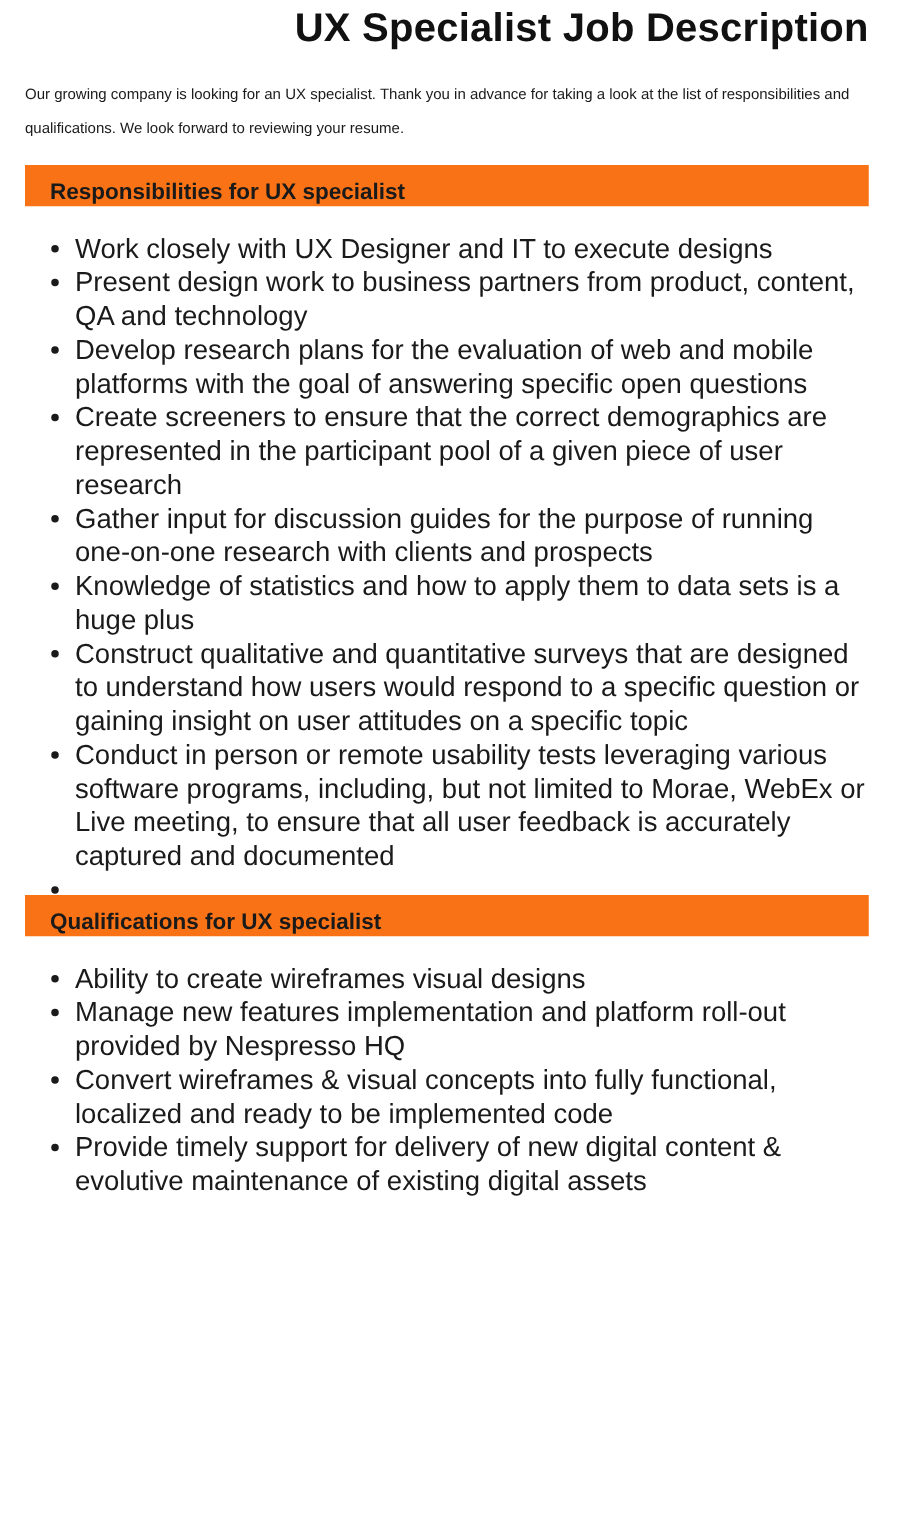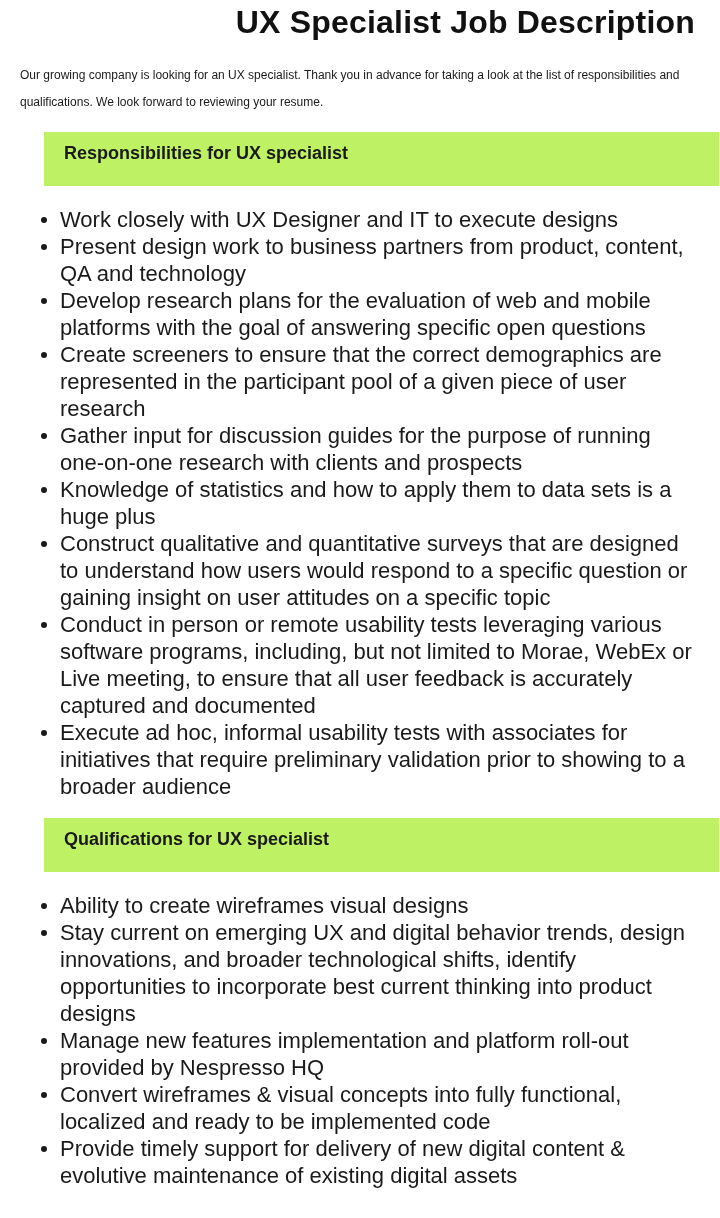--- a/index.html
+++ b/index.html
@@ -28,29 +28,28 @@
       letter-spacing: 0.2px;
     }
     p.intro {
       margin: 16px 0 0 0;
       font-size: 12px;
       line-height: 27px;
       color: #1a1a1a;
     }
     .section-header {
       margin-top: 16px;
-      background: #bef264;
-      height: 54px;
+      background: #f97316;
+      height: 33px;
       line-height: 42px;
       padding-left: 20px;
       font-size: 18px;
       font-weight: bold;
       color: #1a1a1a;
       width: 655px;
-      margin-left: 24px;
     }
     ul.items {
       margin: 20px 0 0 0;
       padding: 0 0 0 40px;
       list-style: none;
     }
     ul.items li {
       position: relative;
       font-size: 22px;
       line-height: 27px;
@@ -80,24 +79,23 @@
   <div class="section-header">Responsibilities for UX specialist</div>
   <ul class="items">
     <li><span class="bullet"></span><span>Work closely with UX Designer and IT to execute designs</span></li>
     <li><span class="bullet"></span><span>Present design work to business partners from product, content, QA and technology</span></li>
     <li><span class="bullet"></span><span>Develop research plans for the evaluation of web and mobile platforms with the goal of answering specific open questions</span></li>
     <li><span class="bullet"></span><span>Create screeners to ensure that the correct demographics are represented in the participant pool of a given piece of user research</span></li>
     <li><span class="bullet"></span><span>Gather input for discussion guides for the purpose of running one-on-one research with clients and prospects</span></li>
     <li><span class="bullet"></span><span>Knowledge of statistics and how to apply them to data sets is a huge plus</span></li>
     <li><span class="bullet"></span><span>Construct qualitative and quantitative surveys that are designed to understand how users would respond to a specific question or gaining insight on user attitudes on a specific topic</span></li>
     <li><span class="bullet"></span><span>Conduct in person or remote usability tests leveraging various software programs, including, but not limited to Morae, WebEx or Live meeting, to ensure that all user feedback is accurately captured and documented</span></li>
-    <li><span class="bullet"></span><span>Execute ad hoc, informal usability tests with associates for initiatives that require preliminary validation prior to showing to a broader audience</span></li>
+    <li><span class="bullet"></span></li>
   </ul>
 
   <div class="section-header section-qual">Qualifications for UX specialist</div>
   <ul class="items">
     <li><span class="bullet"></span><span>Ability to create wireframes visual designs</span></li>
-    <li><span class="bullet"></span><span>Stay current on emerging UX and digital behavior trends, design innovations, and broader technological shifts, identify opportunities to incorporate best current thinking into product designs</span></li>
     <li><span class="bullet"></span><span>Manage new features implementation and platform roll-out provided by Nespresso HQ</span></li>
     <li><span class="bullet"></span><span>Convert wireframes &amp; visual concepts into fully functional, localized and ready to be implemented code</span></li>
     <li><span class="bullet"></span><span>Provide timely support for delivery of new digital content &amp; evolutive maintenance of existing digital assets</span></li>
   </ul>
 </div>
 
 </body></html>

